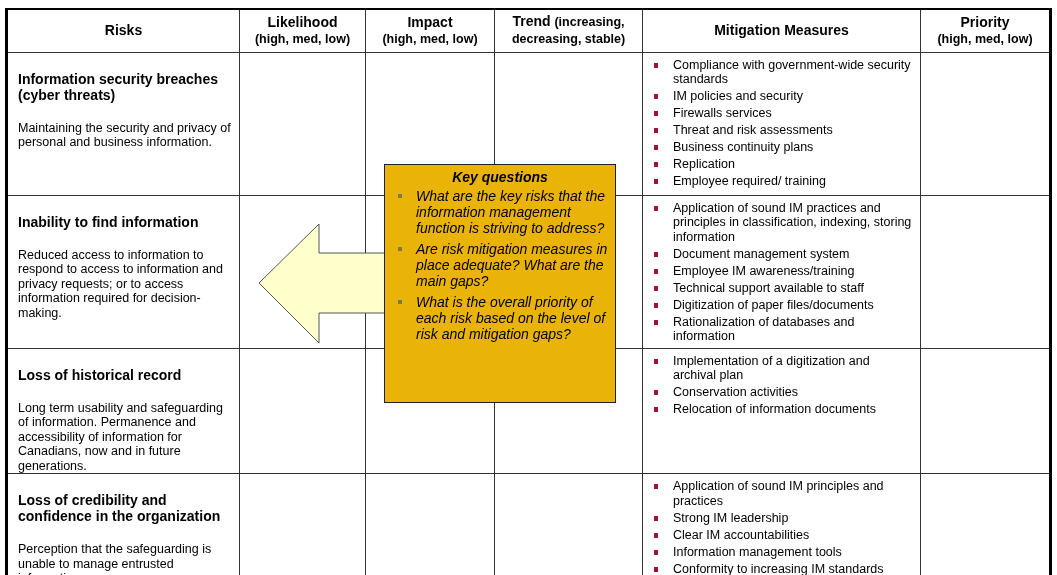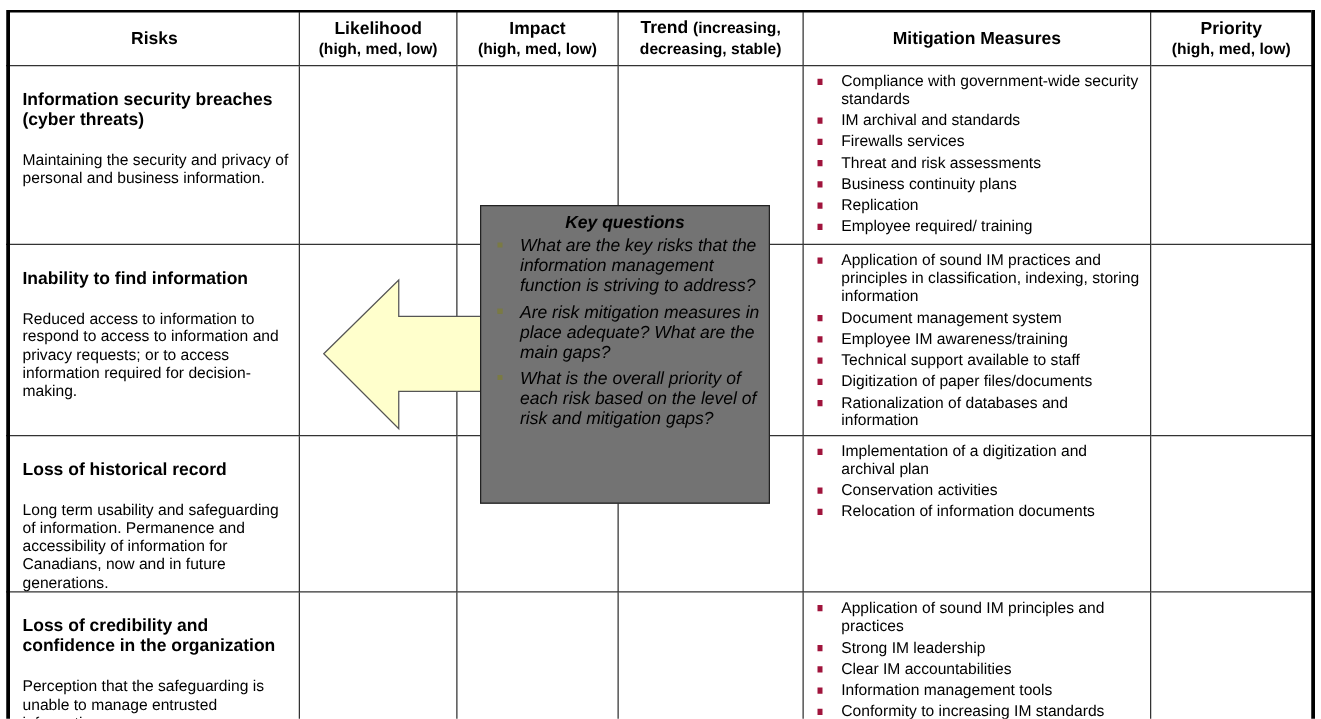--- a/index.html
+++ b/index.html
@@ -12,21 +12,21 @@
     .tbl th { vertical-align: middle; text-align: center; font-weight: bold; font-size: 14px; line-height: 17px; }
     .tbl th .sub { font-size: 12.5px; display: block; }
     .tbl th .subi { font-size: 12.5px; }
     .risk-title { font-weight: bold; font-size: 14px; line-height: 16px; margin: 18px 8px 8px 10px; }
     .risk-desc { font-size: 12.5px; line-height: 14.5px; margin: 18px 8px 0 10px; }
     ul.mit { list-style: none; margin: 5px 4px 0 8px; padding: 0; }
     ul.mit li { position: relative; padding-left: 22px; font-size: 12.5px; line-height: 14.5px; margin-bottom: 2.5px; }
     ul.mit li .bullet { position: absolute; left: 3px; top: 5px; width: 4px; height: 5px; background: #a0143c; }
     .overlay { position: absolute; left: 0; top: 0; width: 1057px; height: 575px; pointer-events: none; }
     .callout { position: absolute; left: 384px; top: 164px; width: 232px; height: 239px;
-               background: #737373; border: 1px solid #222; box-sizing: border-box; }
+               background: #eab308; border: 1px solid #222; box-sizing: border-box; }
     .callout h3 { margin: 4px 0 2px 0; text-align: center; font-style: italic; font-weight: bold;
                   font-size: 14px; line-height: 17px; }
     .callout ul { list-style: none; margin: 0; padding: 0 6px 0 0; }
     .callout li { position: relative; padding-left: 31px; font-style: italic; font-size: 14px;
                   line-height: 16px; margin-bottom: 5px; }
     .callout li .qbullet { position: absolute; left: 13px; top: 6px; width: 4px; height: 4px; background: #7a7a44; }
   </style>
 </head>
 <body>
 
@@ -55,21 +55,21 @@
       <td>
         <div class="risk-title">Information security breaches (cyber threats)</div>
         <div class="risk-desc">Maintaining the security and privacy of personal and business information.</div>
       </td>
       <td></td>
       <td></td>
       <td></td>
       <td>
         <ul class="mit">
           <li><span class="bullet"></span><span>Compliance with government-wide security standards</span></li>
-          <li><span class="bullet"></span><span>IM archival and standards</span></li>
+          <li><span class="bullet"></span><span>IM policies and security</span></li>
           <li><span class="bullet"></span><span>Firewalls services</span></li>
           <li><span class="bullet"></span><span>Threat and risk assessments</span></li>
           <li><span class="bullet"></span><span>Business continuity plans</span></li>
           <li><span class="bullet"></span><span>Replication</span></li>
           <li><span class="bullet"></span><span>Employee required/ training</span></li>
         </ul>
       </td>
       <td></td>
     </tr>
 

